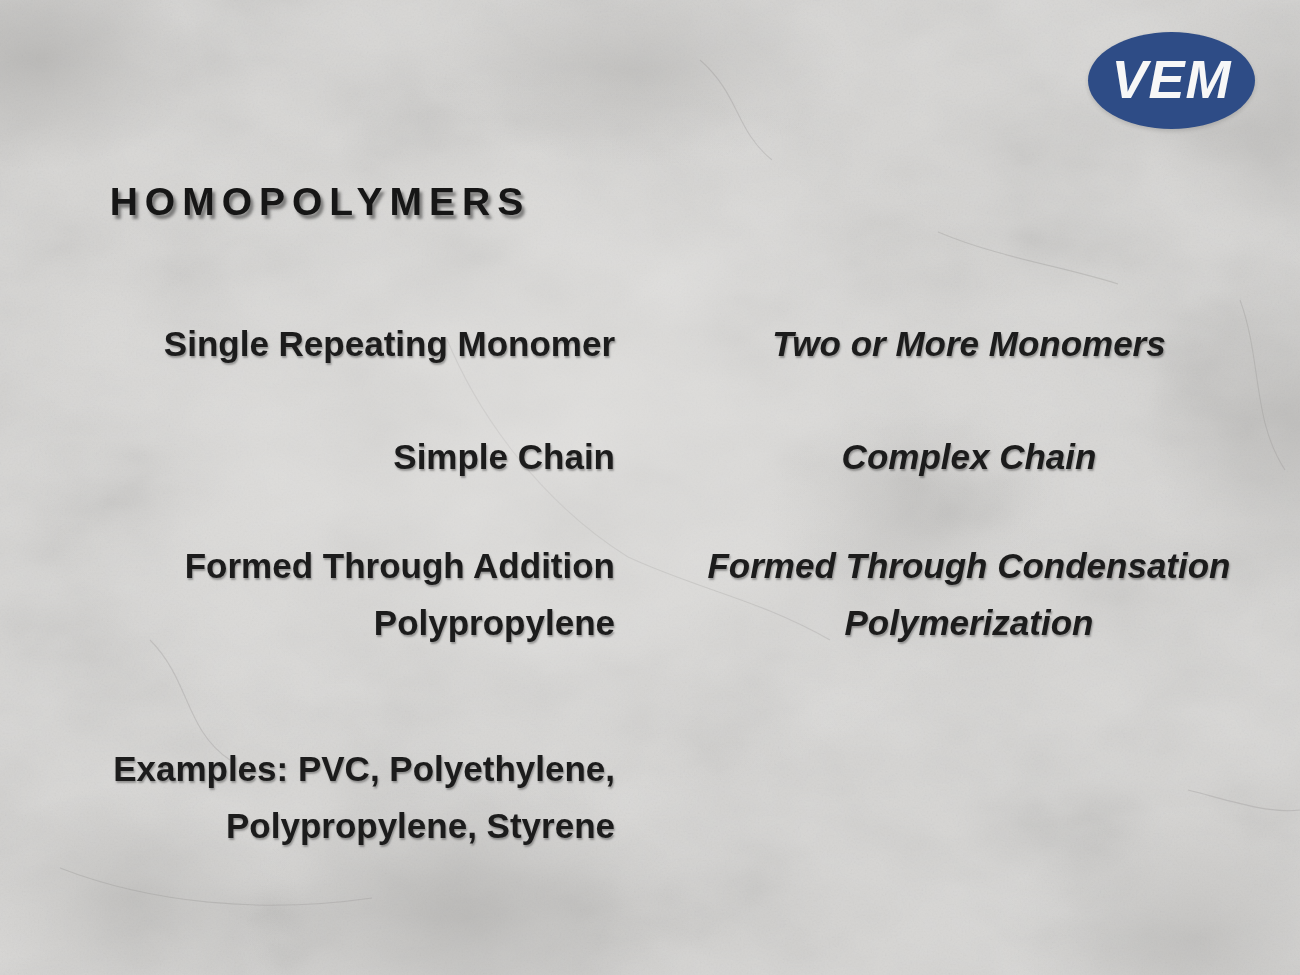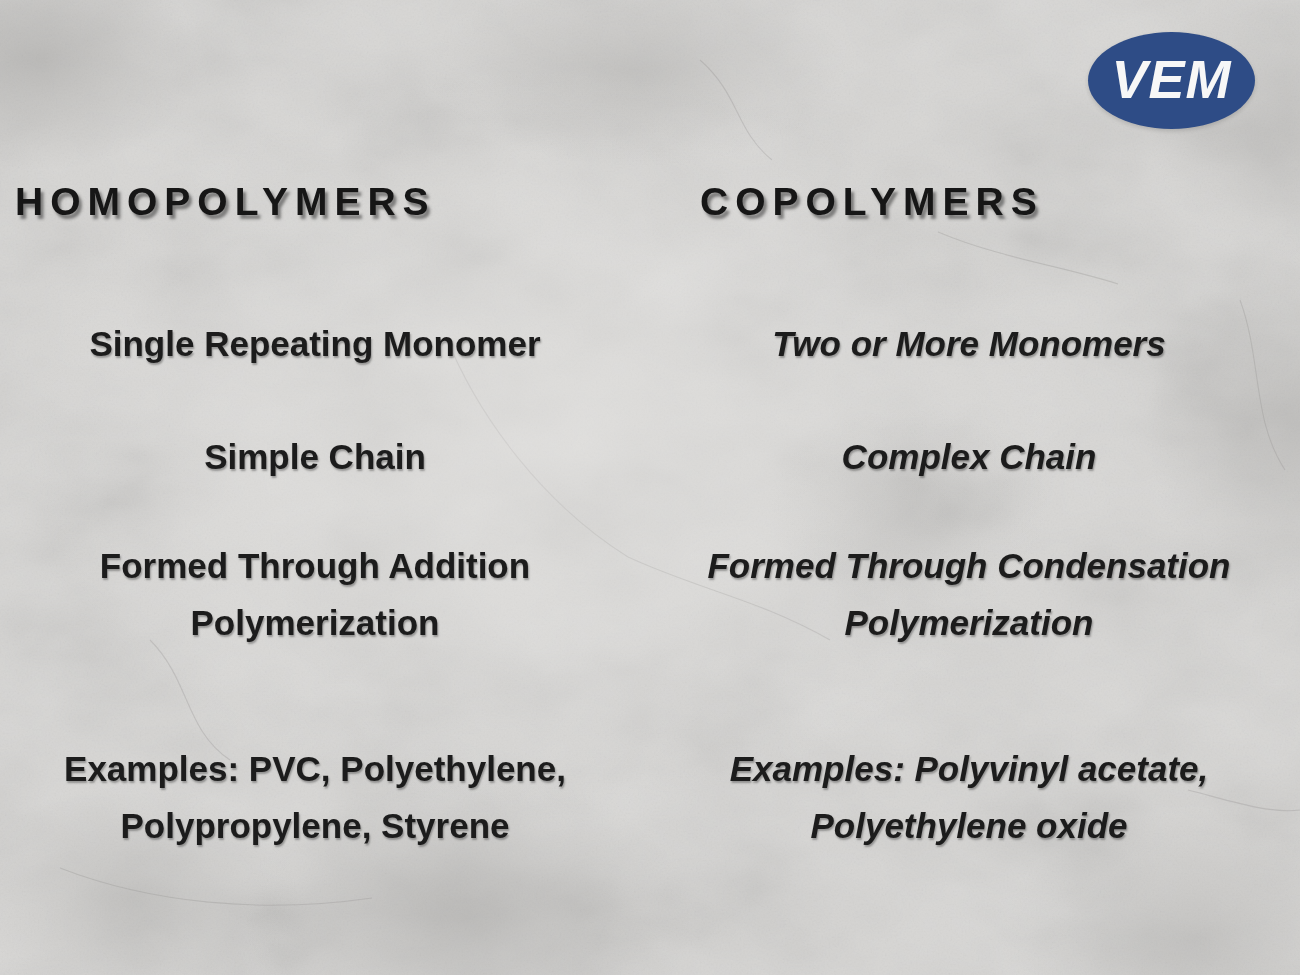--- a/index.html
+++ b/index.html
@@ -37,20 +37,21 @@
     font-weight: 800;
     font-size: 54px;
     letter-spacing: 1px;
     line-height: 1;
     transform: translateY(-2px);
   }
   .title {
     position: absolute;
     top: 179px;
     margin: 0;
+    text-align: center;
     font-size: 39px;
     font-weight: 800;
     letter-spacing: 7px;
     line-height: 46px;
     color: #161616;
     text-shadow: 3px 4px 3px rgba(35,35,35,0.50);
   }
   .title-left  { left: 15px;  width: 610px; }
   .title-right { left: 700px; width: 585px; }
   .vs {
@@ -69,21 +70,21 @@
   .cell {
     position: absolute;
     text-align: center;
     white-space: pre-line;
     font-size: 35px;
     font-weight: 700;
     line-height: 57px;
     color: #1c1c1c;
     text-shadow: 1px 2px 2px rgba(50,50,50,0.40);
   }
-  .c-left  { left: 15px;  width: 600px; }
+  .c-left  { left: 15px;  width: 600px; text-align: right; }
   .c-right { left: 663px; width: 612px; font-style: italic; }
   .r1 { top: 315px; }
   .r2 { top: 428px; }
   .r3 { top: 537px; }
   .r4 { top: 740px; }
 </style>
 </head>
 <body>
 
 <div class="canvas">
@@ -121,31 +122,28 @@
     </g>
   </svg>
 
   <div class="shading"></div>
 
   <div class="logo" style="background: rgb(46, 76, 134);">
     <span style="color: rgb(247, 247, 247);">VEM</span>
   </div>
 
   <h1 class="title title-left">HOMOPOLYMERS</h1>
-  <h1 class="title title-right">COPOLYMERS</h1>
 
   <div class="cell c-left  r1">Single Repeating Monomer</div>
   <div class="cell c-right r1">Two or More Monomers</div>
 
   <div class="cell c-right r2">Complex Chain</div>
   <div class="cell c-left  r2">Simple Chain</div>
 
   <div class="cell c-left  r3">Formed Through Addition
-Polymerization</div>
+Polypropylene</div>
   <div class="cell c-right r3">Formed Through Condensation
 Polymerization</div>
 
   <div class="cell c-left  r4">Examples: PVC, Polyethylene,
 Polypropylene, Styrene</div>
-  <div class="cell c-right r4">Examples: Polyvinyl acetate,
-Polyethylene oxide</div>
 
 </div>
 
 </body></html>

